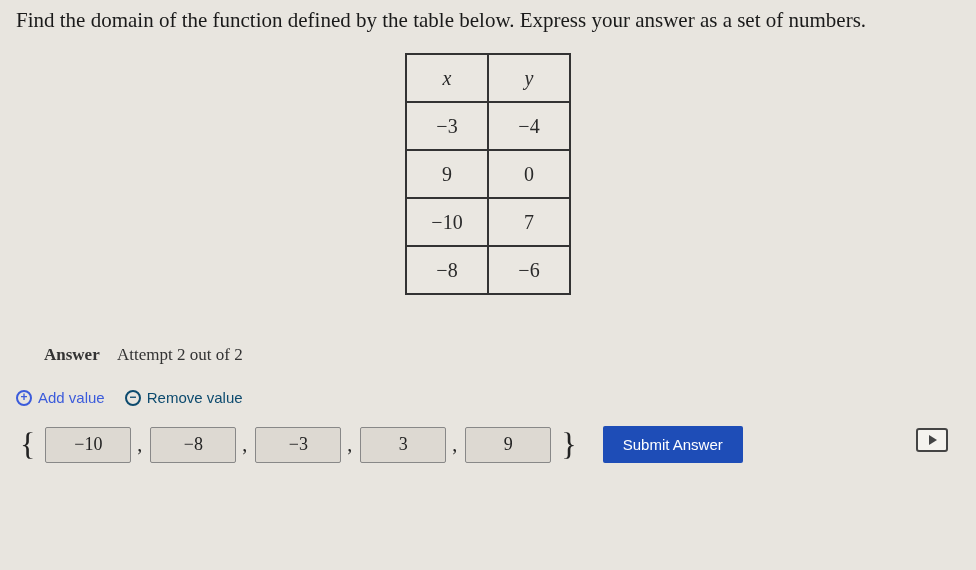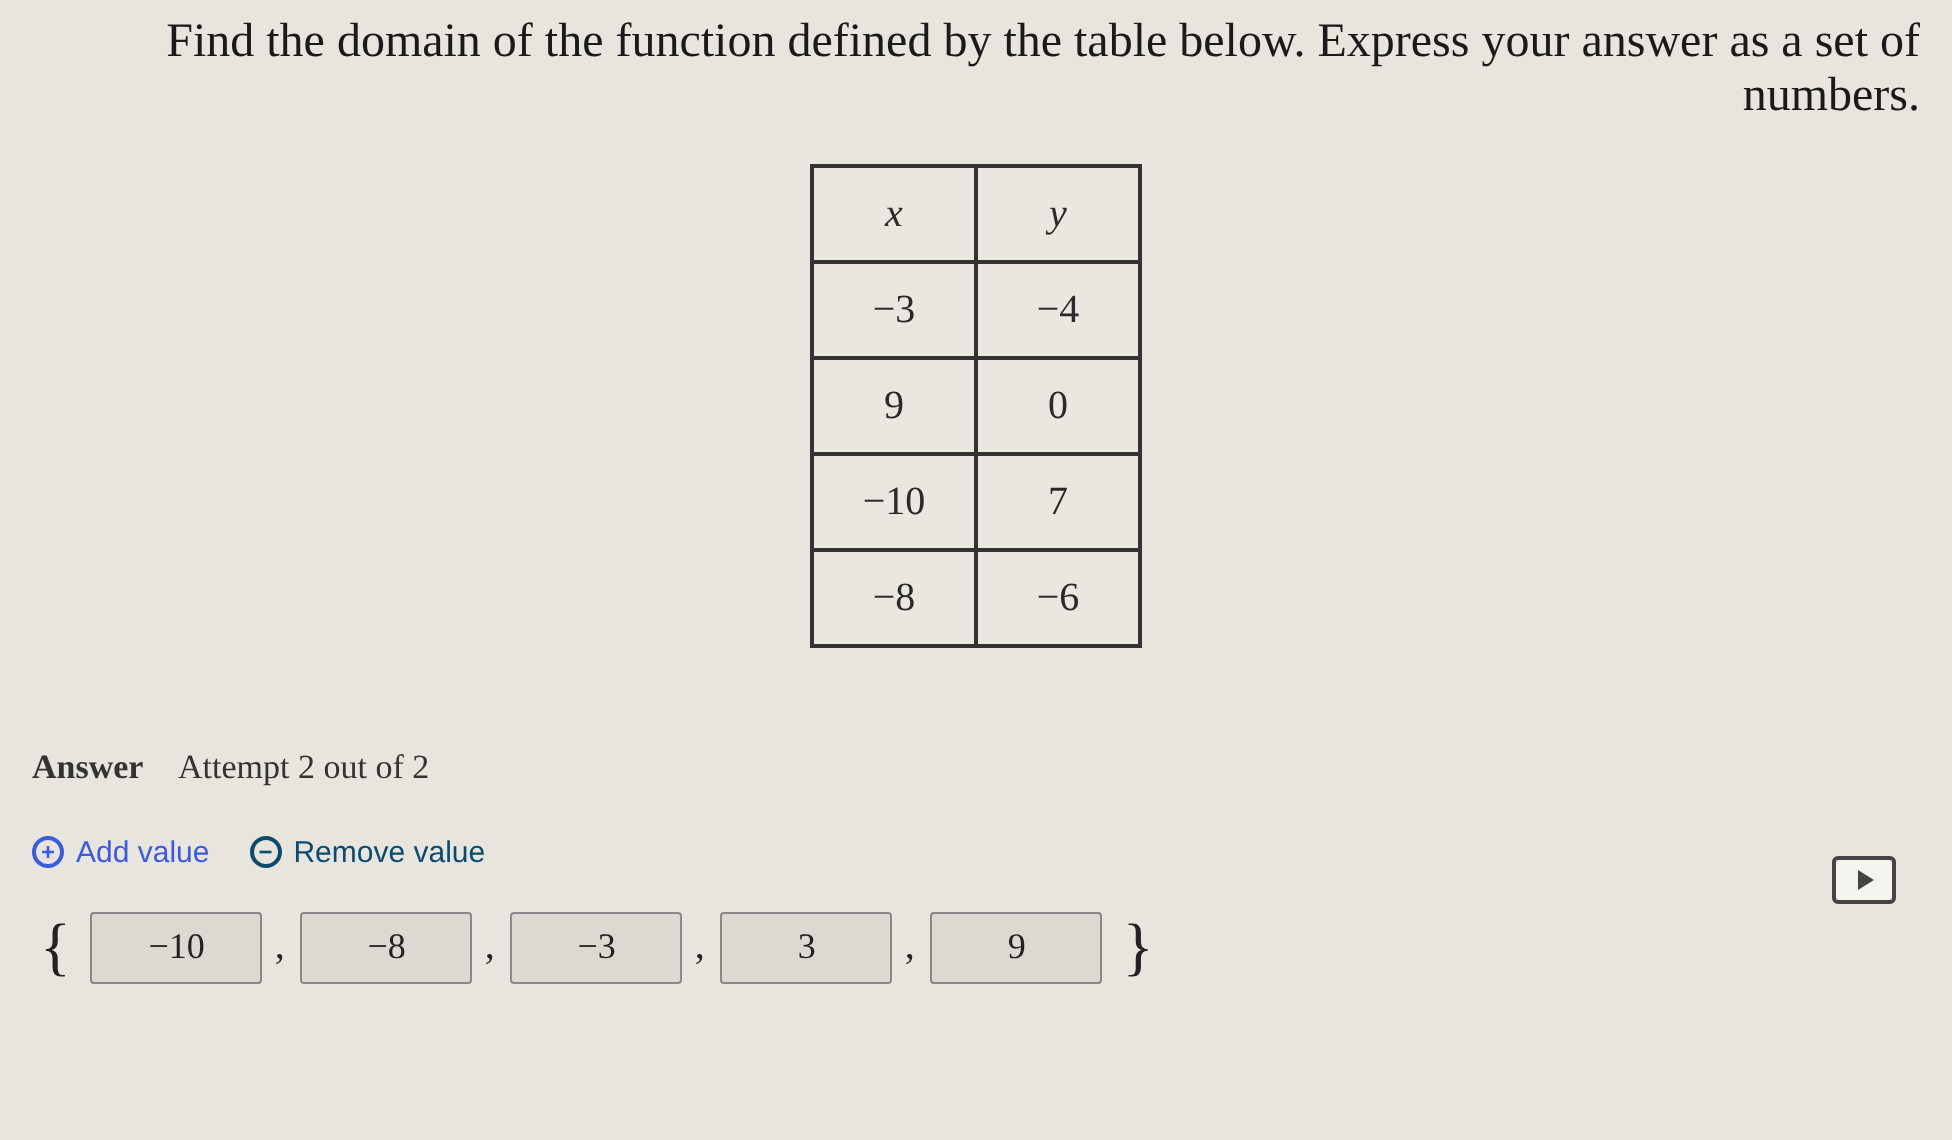--- a/index.html
+++ b/index.html
@@ -10,25 +10,24 @@
     body {
       font-family: 'Times New Roman', serif;
       background: #e8e5df;
       width: 976px;
       height: 570px;
       padding: 8px 16px;
       color: #2a2a2a;
       position: relative;
     }
     .question {
-      font-size: 24px;
+      font-size: 21px;
       font-weight: normal;
       margin-bottom: 20px;
       color: #1a1a1a;
-      text-align: right;
     }
     .table-wrapper {
       display: flex;
       justify-content: center;
       margin-bottom: 50px;
     }
     table {
       border-collapse: collapse;
       background: #eae7e1;
     }
@@ -43,35 +42,36 @@
     .italic {
       font-style: italic;
     }
     .answer-section {
       margin-top: 40px;
     }
     .answer-header {
       font-size: 17px;
       margin-bottom: 24px;
       color: #333;
+      margin-left: 28px;
     }
     .answer-header strong {
       font-weight: bold;
       margin-right: 14px;
     }
     .value-controls {
       display: flex;
       align-items: center;
       gap: 20px;
       margin-bottom: 20px;
       font-size: 15px;
     }
     .control-btn {
       display: flex;
-      align-items: flex-start;
+      align-items: center;
       gap: 6px;
       color: #3b5bdb;
       cursor: pointer;
       font-family: Arial, sans-serif;
     }
     .control-btn.remove {
       color: #0c4a6e;
     }
     .circle-icon {
       width: 16px;
@@ -210,16 +210,17 @@
     <input class="value-input" value="−10" style="">
     <span class="comma">,</span>
     <input class="value-input" value="−8" style="">
     <span class="comma">,</span>
     <input class="value-input" value="−3" style="">
     <span class="comma">,</span>
     <input class="value-input" value="3" style="">
     <span class="comma">,</span>
     <input class="value-input" value="9" style="">
     <span class="brace">}</span>
+    <button class="submit-btn">Submit Answer</button>
   </div>
 </div>
 
 <div class="video-icon"></div>
 
 </body></html>

